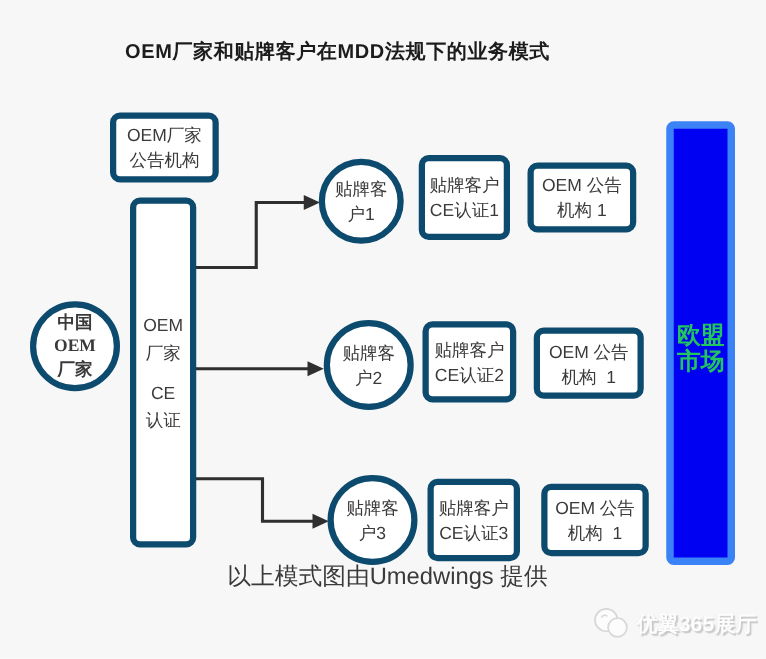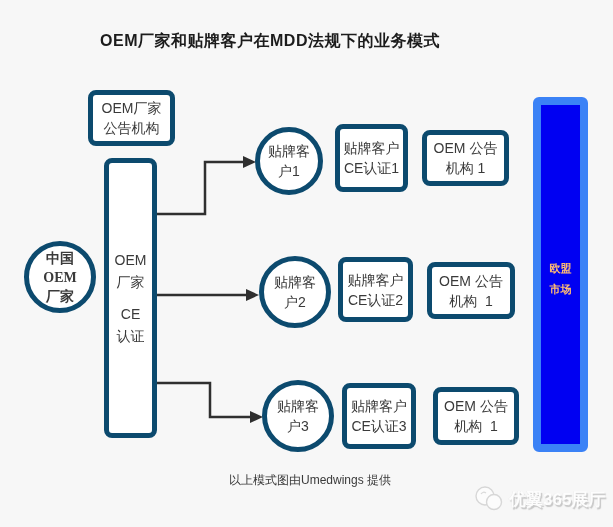--- a/index.html
+++ b/index.html
@@ -19,29 +19,29 @@
     align-items:center; justify-content:center; text-align:center;
     font-size:14px; line-height:20px; color:#3a3a3a;
   }
   .rect   { border-radius:8px; }
   .circle { border-radius:50%; }
   .bold   { font-weight:bold;font-family:Liberation Serif, serif; }
   .ln     { white-space:pre; display:block; }
   .tall .ln { line-height:22px; }
   .gap    { height:10px; }
   .eu {
-    background:#0000f2; color:#fdba74; font-weight:bold; font-size:11px;
-    border-radius:6px; border:8px solid #3b82f6; line-height:21px;
+    background:#0000f2; color:#22c55e; font-weight:bold; font-size:19px;
+    border-radius:6px; border:6px solid #3b82f6; line-height:21px;
   }
   .connectors { position:absolute; left:0; top:0; pointer-events:none; }
   .connectors path    { fill:none; stroke:#2f2f2f; stroke-width:2.5; }
   .connectors polygon { fill:#2f2f2f; }
   .caption {
-    position:absolute; top:472px; left:130px; width:360px;
-    text-align:center; font-size:12px; color:#3a3a3a;
+    position:absolute; top:448px; left:130px; width:360px;
+    text-align:center; font-size:19px; color:#3a3a3a;
   }
   .watermark {
     position:absolute; left:474px; top:486px;
     display:flex; align-items:center; gap:5px;
   }
   .wm-text {
     font-size:17px; font-weight:bold; color:#fdfdfd; white-space:pre;
     text-shadow: 1.5px 1.5px 1px #c6c6c6, -0.5px -0.5px 0 #ececec;
   }
 </style>

